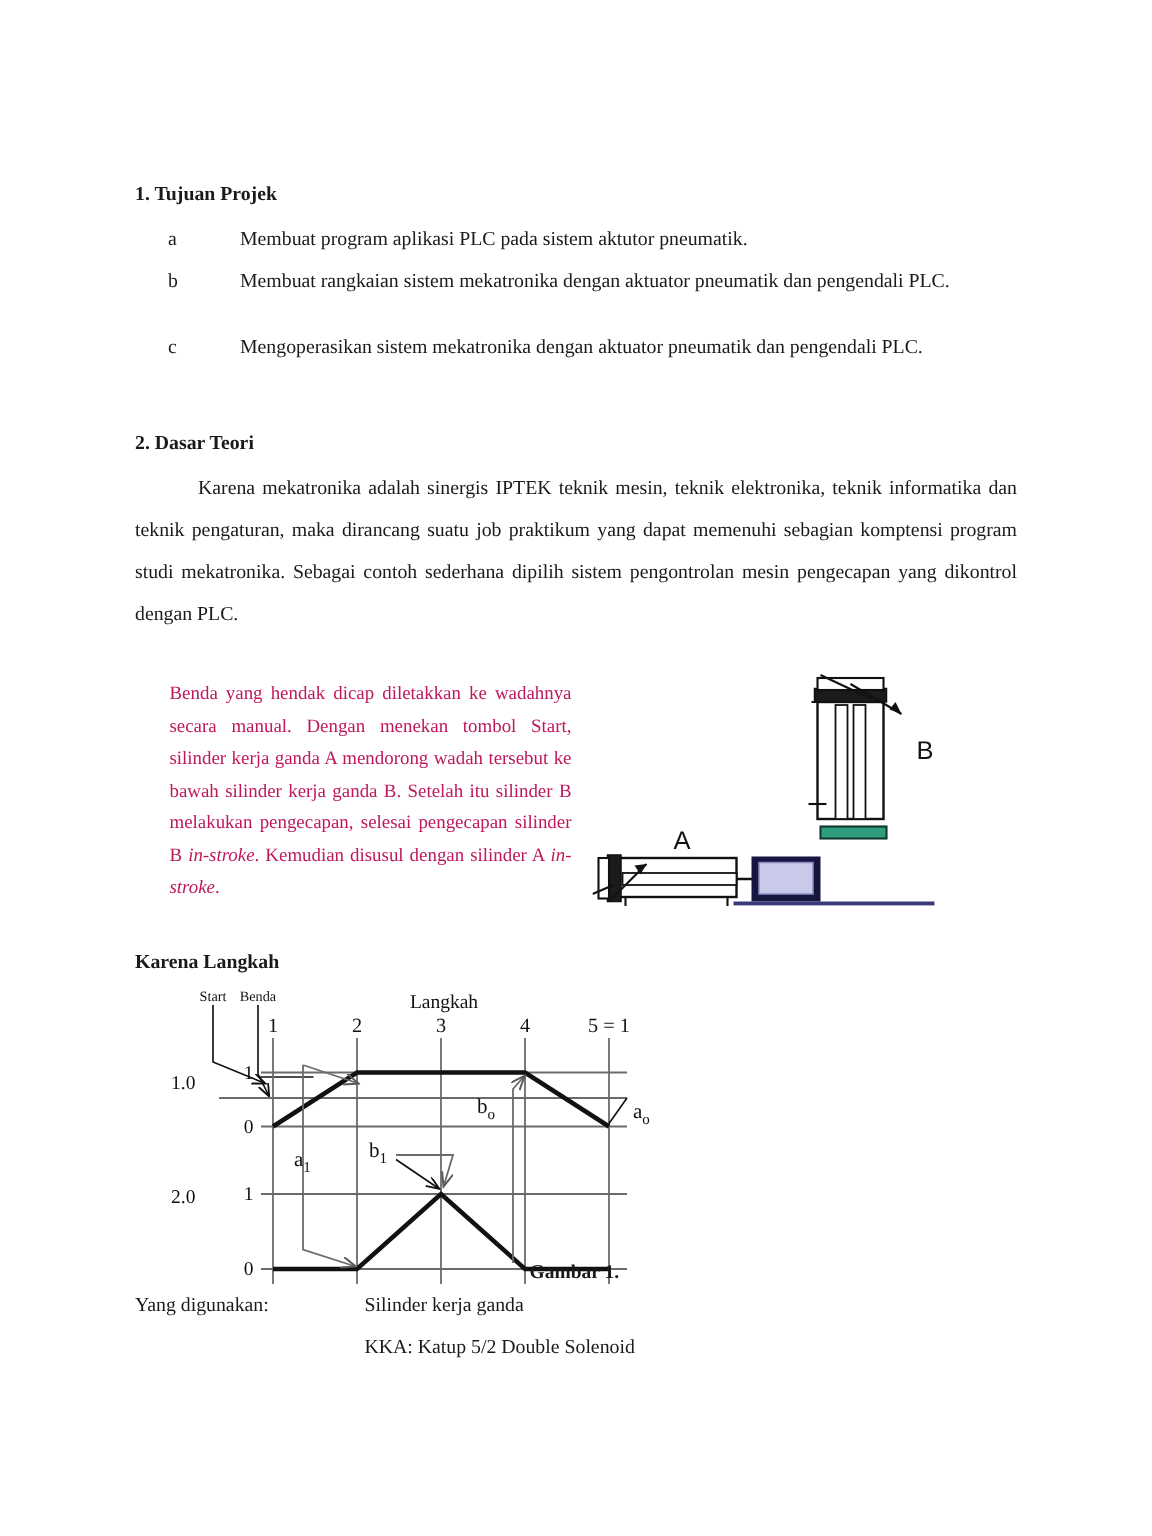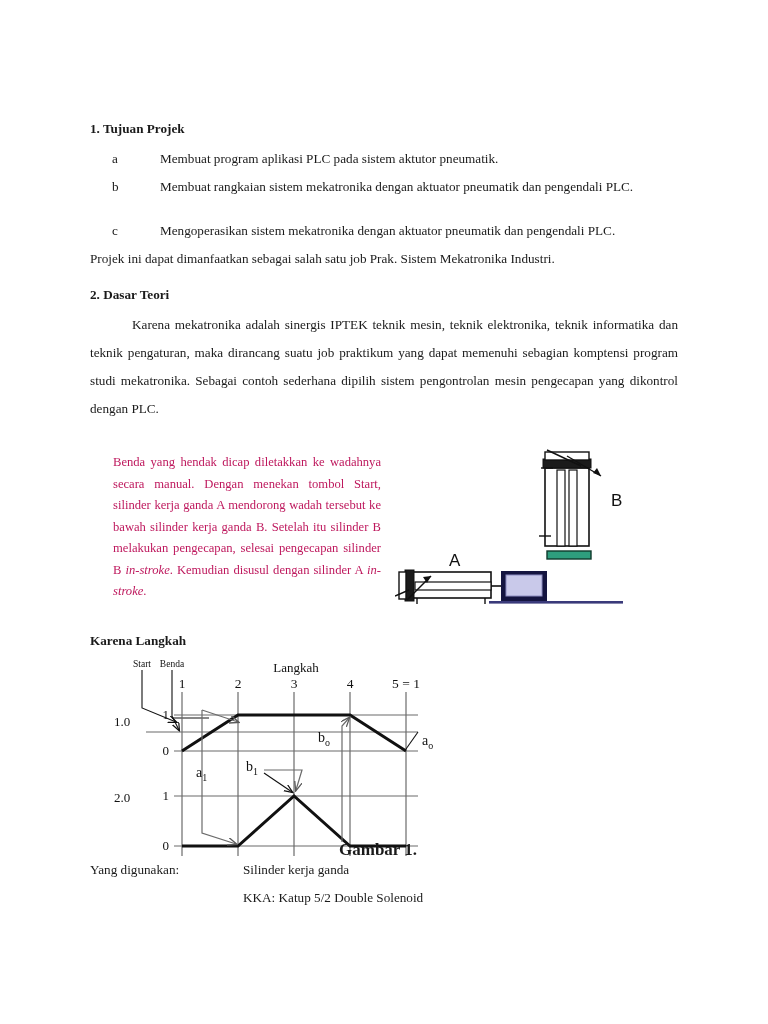--- a/index.html
+++ b/index.html
@@ -108,22 +108,22 @@
     font-size: 13.2px;
     font-weight: bold;
   }
   .stepdiag {
     position: absolute;
     left: 16px; top: 650px;
     width: 370px; height: 215px;
   }
   .gambar {
     position: absolute;
-    left: 249px; top: 840px;
-    font-size: 17px;
+    left: 263px; top: 840px;
+    font-size: 13px;
     font-weight: bold;
   }
 
   
   .bot-label {
     position: absolute;
     left: 0;
     font-size: 13.2px;
     white-space: nowrap;
   }
@@ -152,21 +152,20 @@
   </div>
   <div class="list-item li-b">
     <span class="mk">b</span>
     <span class="tx">Membuat rangkaian sistem mekatronika dengan aktuator pneumatik dan pengendali PLC.</span>
   </div>
   <div class="list-item li-c">
     <span class="mk">c</span>
     <span class="tx">Mengoperasikan sistem mekatronika dengan aktuator pneumatik dan pengendali PLC.</span>
   </div>
 
-  <div class="para p-projek">Projek ini dapat dimanfaatkan sebagai salah satu job Prak. Sistem Mekatronika Industri.</div>
 
   <div class="sec-head sec2">2. Dasar Teori</div>
   <div class="para p-teori">Karena mekatronika adalah sinergis IPTEK teknik mesin, teknik elektronika, teknik informatika dan teknik pengaturan, maka dirancang suatu job praktikum yang dapat memenuhi sebagian komptensi program studi mekatronika. Sebagai contoh sederhana dipilih sistem pengontrolan mesin pengecapan yang dikontrol dengan PLC.</div>
 
   <div class="mesin-title"></div>
 
   <div class="mesin-body">
     <span>Benda yang hendak dicap diletakkan ke wadahnya secara manual. Dengan menekan tombol Start, silinder kerja ganda A mendorong wadah tersebut ke bawah silinder kerja ganda B. Setelah itu silinder B melakukan pengecapan, selesai pengecapan silinder B </span><i>in-stroke</i><span>. Kemudian disusul dengan silinder A </span><i>in-stroke</i><span>.</span>
   </div>
 

